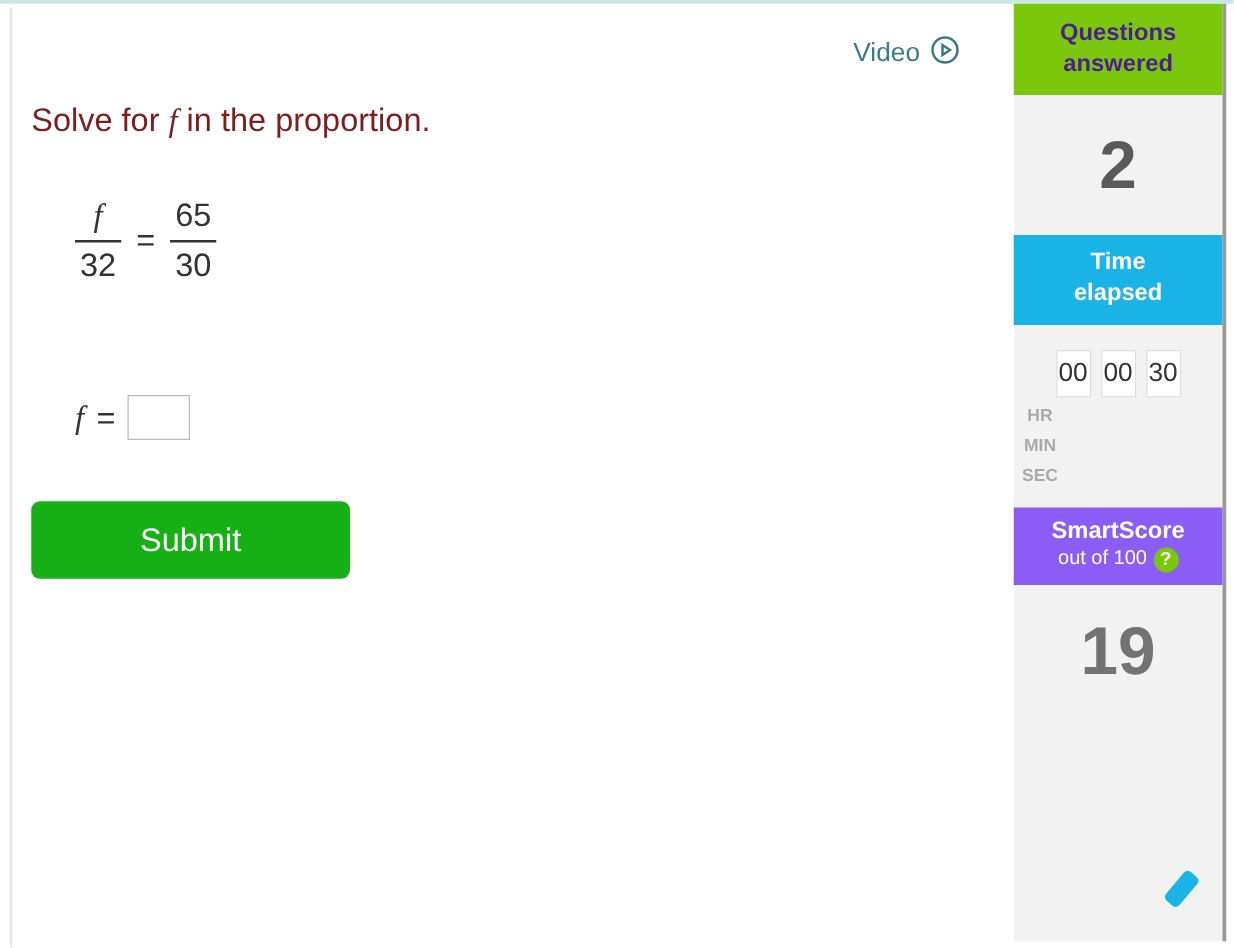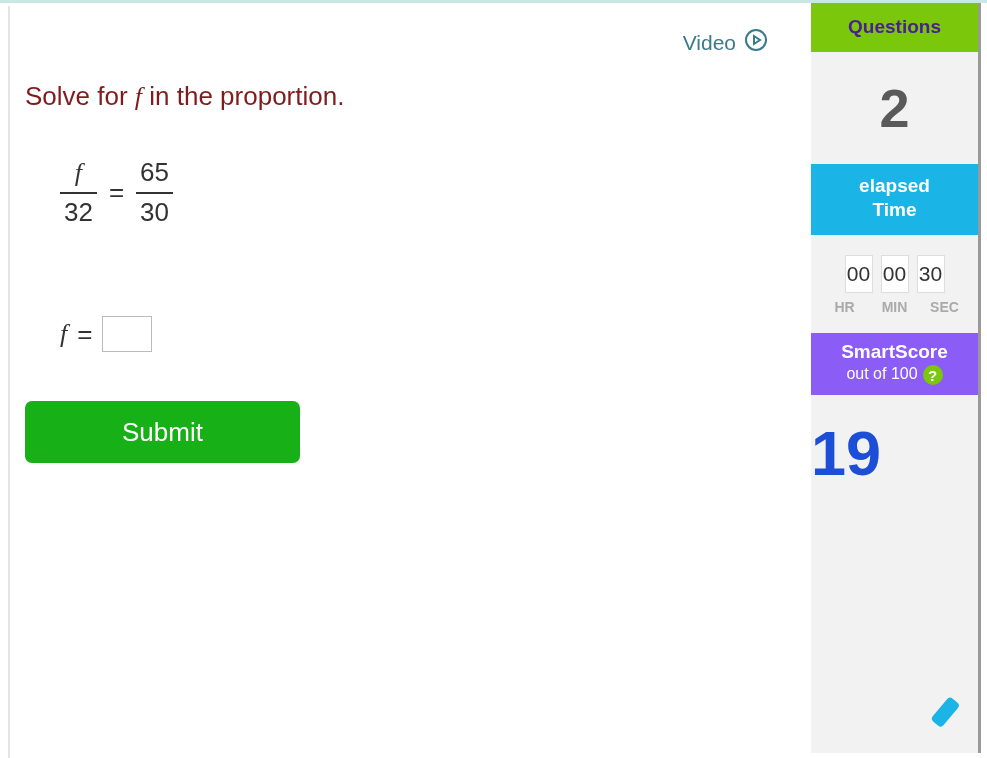--- a/index.html
+++ b/index.html
@@ -83,21 +83,21 @@
       height: 36px;
       border: 1px solid #bbb;
       font-size: 20px;
       text-align: center;
       background: #fff;
     }
     .submit-btn {
       position: absolute;
       top: 395px;
       left: 15px;
-      width: 275px;
+      width: 255px;
       height: 62px;
       background: #17b017;
       color: #fff;
       font-size: 26px;
       border: none;
       border-radius: 7px;
       cursor: pointer;
       font-family: Verdana, Geneva, sans-serif;
     }
     
@@ -150,20 +150,21 @@
       align-items: center;
       justify-content: center;
       font-size: 21px;
       color: #333;
     }
     .time-labels {
       display: flex;
       justify-content: center;
       gap: 8px;
       padding-bottom: 18px;
+      flex-direction: column;
     }
     .time-label {
       width: 42px;
       text-align: center;
       font-size: 14px;
       font-weight: bold;
       color: #aaa;
     }
     .ss-header {
       background: #8b5cf6;
@@ -178,23 +179,24 @@
       width: 20px; height: 20px;
       background: #7ac70c;
       border-radius: 50%;
       color: #fff;
       font-weight: bold;
       align-items: center;
       justify-content: center;
       font-size: 15px;
     }
     .ss-value {
-      font-size: 63px;
-      font-weight: bold;
-      color: #1d4ed8;
+      text-align: center;
+      font-size: 54px;
+      font-weight: bold;
+      color: #737373;
       padding: 22px 0;
     }
     .pencil-icon {
       position: absolute;
       bottom: 6px;
       right: 10px;
       transform: rotate(0deg);
     }
     .pencil-icon svg { width: 50px; height: 50px; }
   </style>
@@ -239,26 +241,27 @@
     <input type="text" class="answer-input" value="" style="">
   </div>
 
   <button class="submit-btn">Submit</button>
 
 </div>
 
 <div class="sidebar">
   <div class="qa-header">
     <div>Questions</div>
+    <div>answered</div>
   </div>
   <div class="qa-value">2</div>
 
   <div class="time-header">
+    <div>Time</div>
     <div>elapsed</div>
-    <div>Time</div>
   </div>
   <div class="time-boxes">
     <div class="time-box">00</div>
     <div class="time-box">00</div>
     <div class="time-box">30</div>
   </div>
   <div class="time-labels">
     <div class="time-label">HR</div>
     <div class="time-label">MIN</div>
     <div class="time-label">SEC</div>

